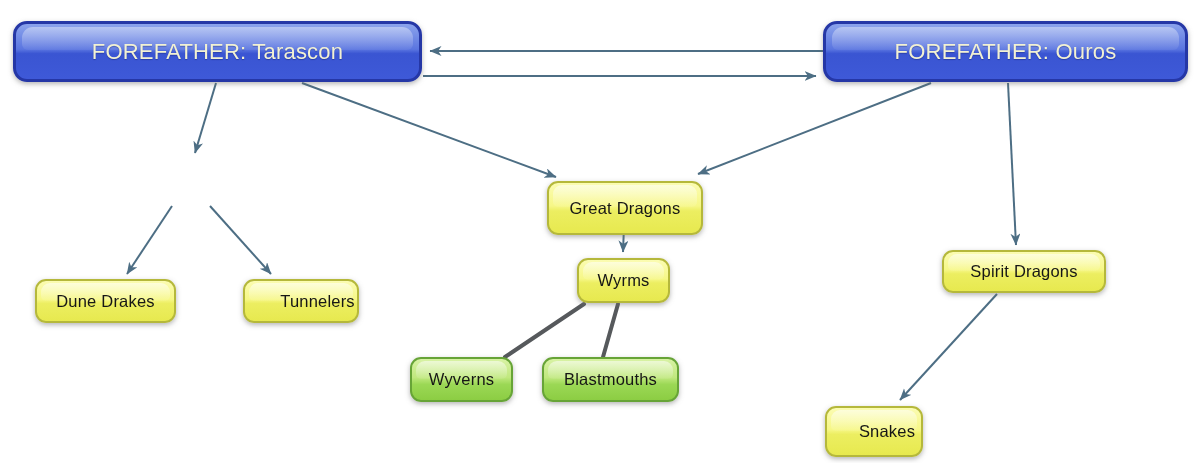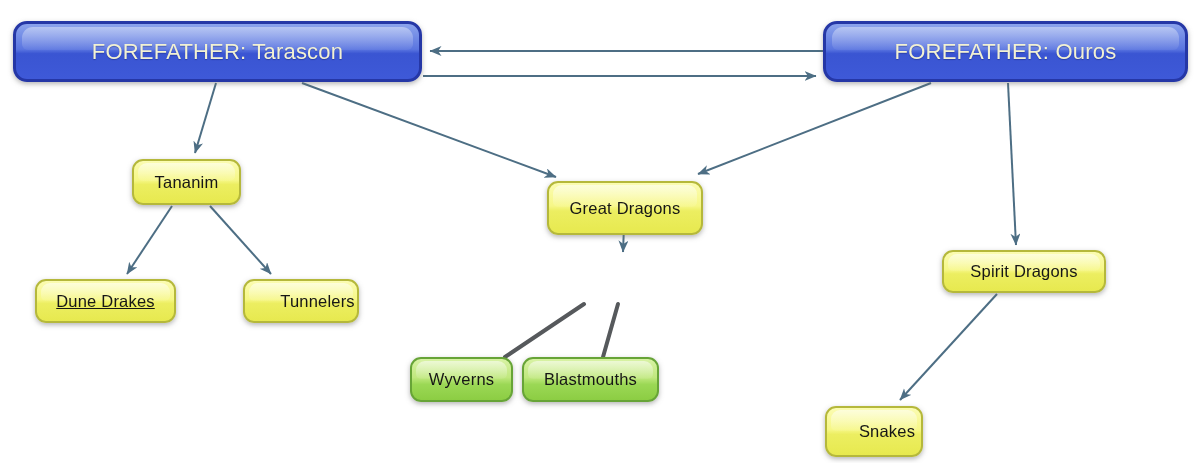--- a/index.html
+++ b/index.html
@@ -72,25 +72,25 @@
     border: 2px solid #67a437;
     border-radius: 11px;
   }
 
   
   #node-tarascon      { left: 13px;  top: 21px;  width: 409px; height: 61px; }
   #node-ouros         { left: 823px; top: 21px;  width: 365px; height: 61px; text-align: center; }
   #node-tananim       { left: 132px; top: 159px; width: 109px; height: 46px; }
   #node-great-dragons { left: 547px; top: 181px; width: 156px; height: 54px; }
   #node-spirit-dragons{ left: 942px; top: 250px; width: 164px; height: 43px; }
-  #node-dune-drakes   { left: 35px;  top: 279px; width: 141px; height: 44px; text-decoration: underline; }
+  #node-dune-drakes   { left: 35px;  top: 279px; width: 141px; height: 44px; }
   #node-tunnelers     { left: 243px; top: 279px; width: 116px; height: 44px; padding-left: 33px; }
   #node-wyrms         { left: 577px; top: 258px; width: 93px;  height: 45px; }
   #node-wyverns       { left: 410px; top: 357px; width: 103px; height: 45px; }
-  #node-blastmouths   { left: 522px; top: 357px; width: 137px; height: 45px; }
+  #node-blastmouths   { left: 542px; top: 357px; width: 137px; height: 45px; }
   #node-snakes        { left: 825px; top: 406px; width: 98px;  height: 51px; padding-left: 26px; }
 
   .arrow-line { stroke: #4d6e84; stroke-width: 2; fill: none; }
   .thick-line { stroke: #56595c; stroke-width: 4; fill: none; stroke-linecap: round; }
 </style>
 </head>
 <body>
 
 <div class="canvas">
 
@@ -114,34 +114,34 @@
     <line class="thick-line" x1="584" y1="304" x2="505" y2="357"></line>
     <line class="thick-line" x1="618" y1="304" x2="603" y2="357"></line>
   </svg>
 
   <div class="node blue" id="node-tarascon">
       <span>FOREFATHER: Tarascon</span>
     </div>
   <div class="node blue" id="node-ouros">
       <span>FOREFATHER: Ouros</span>
     </div>
-  <div class="node yellow" id="node-tananim">
-      <span>Tananim</span>
-    </div>
   <div class="node yellow" id="node-great-dragons">
       <span>Great Dragons</span>
     </div>
   <div class="node yellow" id="node-spirit-dragons">
       <span>Spirit Dragons</span>
     </div>
   <div class="node yellow" id="node-dune-drakes">
       <span>Dune Drakes</span>
     </div>
   <div class="node yellow" id="node-tunnelers">
       <span>Tunnelers</span>
+    </div>
+  <div class="node yellow" id="node-wyrms">
+      <span>Wyrms</span>
     </div>
   <div class="node green" id="node-wyverns">
       <span>Wyverns</span>
     </div>
   <div class="node green" id="node-blastmouths">
       <span>Blastmouths</span>
     </div>
   <div class="node yellow" id="node-snakes">
       <span>Snakes</span>
     </div>

